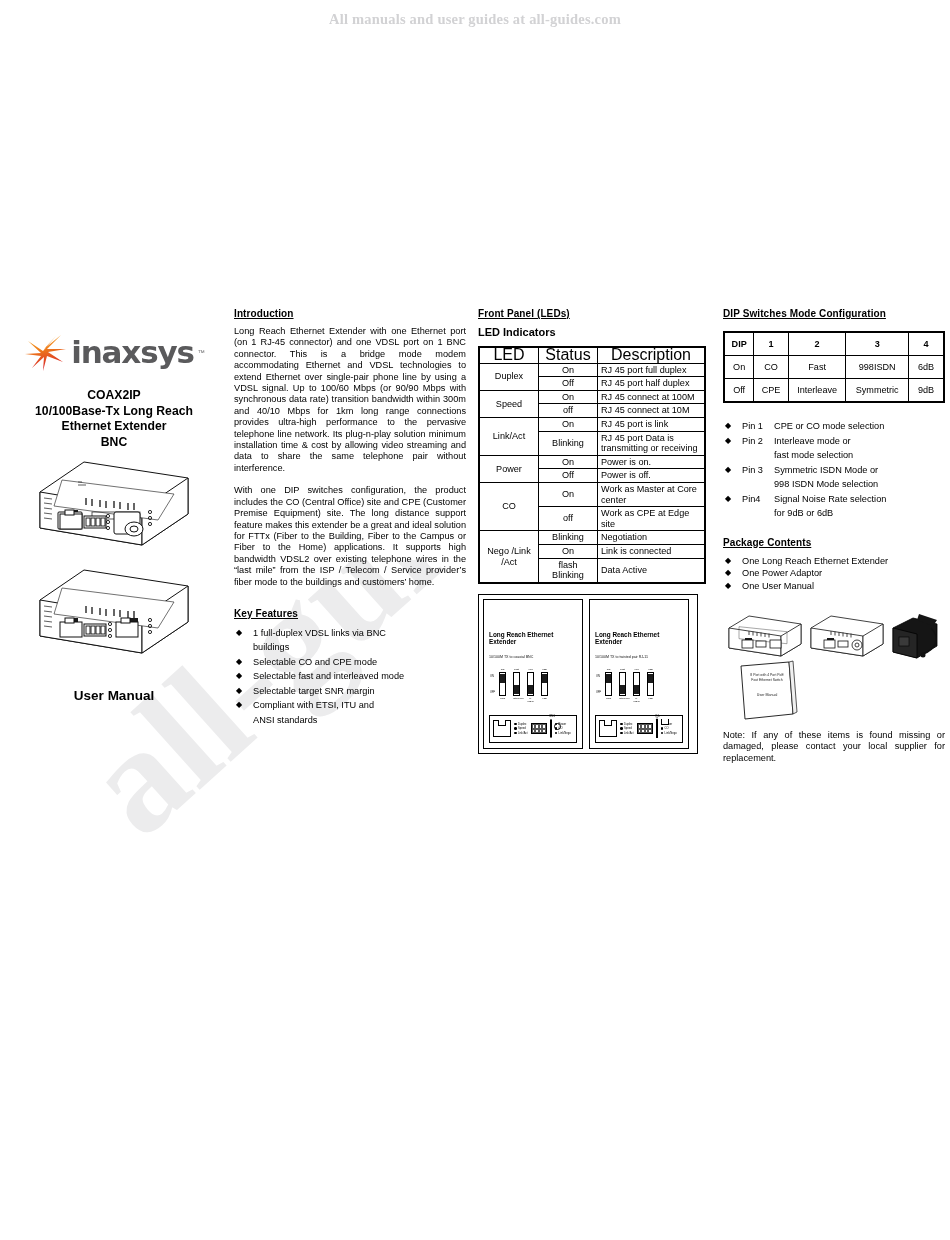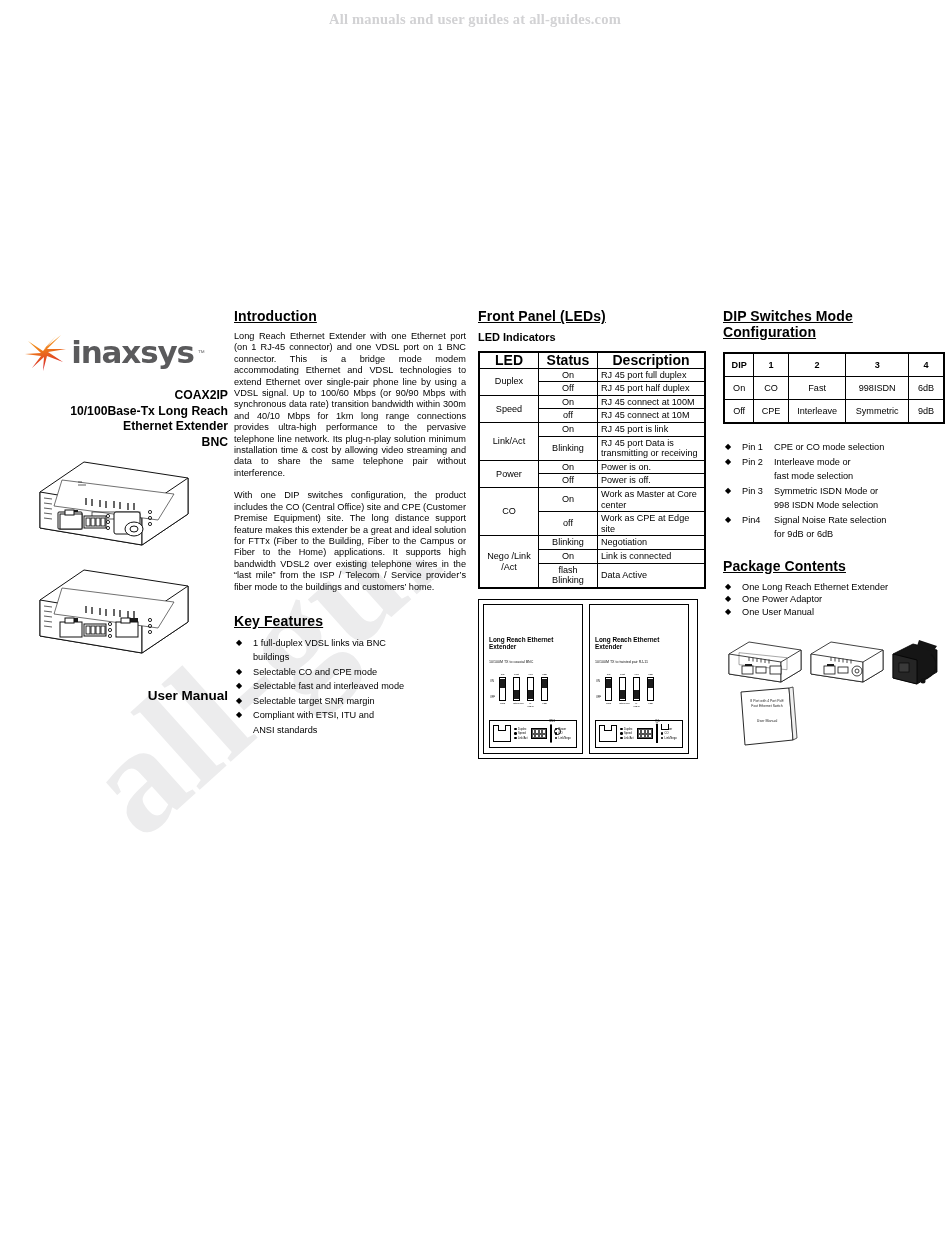--- a/index.html
+++ b/index.html
@@ -23,38 +23,38 @@
     position:absolute;left:-10px;top:180px;
     display:block;
     font-family:"Liberation Serif","DejaVu Serif",serif;
     font-size:150px;font-weight:bold;color:#ececed;
     transform:rotate(-42deg);transform-origin:left top;white-space:nowrap;
   }
 
   
   .col{position:absolute;}
   .h-underline{
-    font-size:14px;font-weight:bold;text-decoration:underline;
+    font-size:10px;font-weight:bold;text-decoration:underline;
     letter-spacing:.1px;margin:0 0 7px 0;
   }
   .sub-head{font-size:11px;font-weight:bold;margin:0 0 8px 0;}
   p.body{
     font-size:9.2px;line-height:11.4px;text-align:justify;margin:0 0 11px 0;
   }
   ul.bullets{list-style:none;margin:0;padding:0;}
   ul.bullets li{
     font-size:9.2px;line-height:14.5px;padding-left:19px;position:relative;
   }
   ul.bullets li .dia{
     position:absolute;left:2px;top:0px;font-size:8px;line-height:14.5px;
   }
   ul.bullets li .cont{display:block;}
 
   
-  #left-column{left:0px;top:330px;width:228px;text-align:right;}
+  #left-column{left:0px;top:330px;width:228px;text-align:center;}
   #brand-logo{display:flex;align-items:center;justify-content:center;gap:4px;height:44px;}
   #logo-word{
     font-size:31px;font-weight:bold;color:#5a5a5c;letter-spacing:-1.2px;
     font-family:"DejaVu Sans",sans-serif;line-height:31px;
   }
   #logo-tm{font-size:7px;color:#6d6d6f;vertical-align:super;}
   #product-title{margin-top:14px;}
   #product-title div{font-size:12.2px;font-weight:bold;line-height:15.5px;}
   .device-art{margin:0 auto;display:block;}
   #user-manual-label{
@@ -66,21 +66,21 @@
   #right-column{left:723px;top:308px;width:222px;}
   #intro-column{left:234px;top:308px;width:232px;}
 
   
   table.grid{border-collapse:collapse;width:100%;}
   table.grid td,table.grid th{
     border:1px solid #000;font-size:9.1px;padding:1px 3px;
     font-weight:normal;line-height:10.6px;vertical-align:middle;
   }
   #led-table{border:2.5px solid #000;}
-  #led-table th{font-weight:bold;text-align:center;font-size:14px;padding:2px 3px;}
+  #led-table th{font-weight:normal;text-align:center;font-size:16px;padding:2px 3px;}
   #led-table td.c-led{text-align:center;width:52px;}
   #led-table td.c-status{text-align:center;width:52px;}
   #led-table td.c-desc{text-align:left;}
   #dip-table{border:2.5px solid #000;}
   #dip-table td{text-align:center;height:20px;}
   #dip-table td.c-first{width:26px;}
   #dip-table td.c-p1{width:32px;}
   #dip-table td.c-p2{width:56px;}
   #dip-table td.c-p3{width:62px;}
   #dip-table td.c-p4{width:34px;}
@@ -678,13 +678,14 @@
       <g>
         <polygon points="18,62 66,58 70,110 22,115" fill="#fff" stroke="#111" stroke-width=".9"></polygon>
         <polygon points="66,58 70,110 74,108 70,57" fill="#f0f0f0" stroke="#111" stroke-width=".7"></polygon>
         <text x="44" y="72" font-size="3.4" text-anchor="middle" fill="#222" font-family="Liberation Sans, sans-serif">8 Port with 4 Port PoE</text>
         <text x="44" y="77" font-size="3.4" text-anchor="middle" fill="#222" font-family="Liberation Sans, sans-serif">Fast Ethernet Switch</text>
         <text x="44" y="92" font-size="3.6" text-anchor="middle" fill="#222" font-family="Liberation Sans, sans-serif">User Manual</text>
       </g>
     </svg>
   </div>
 
+  <p id="package-note">Note: If any of these items is found missing or damaged, please contact your local supplier for replacement.</p>
 </div>
 
 </body></html>

